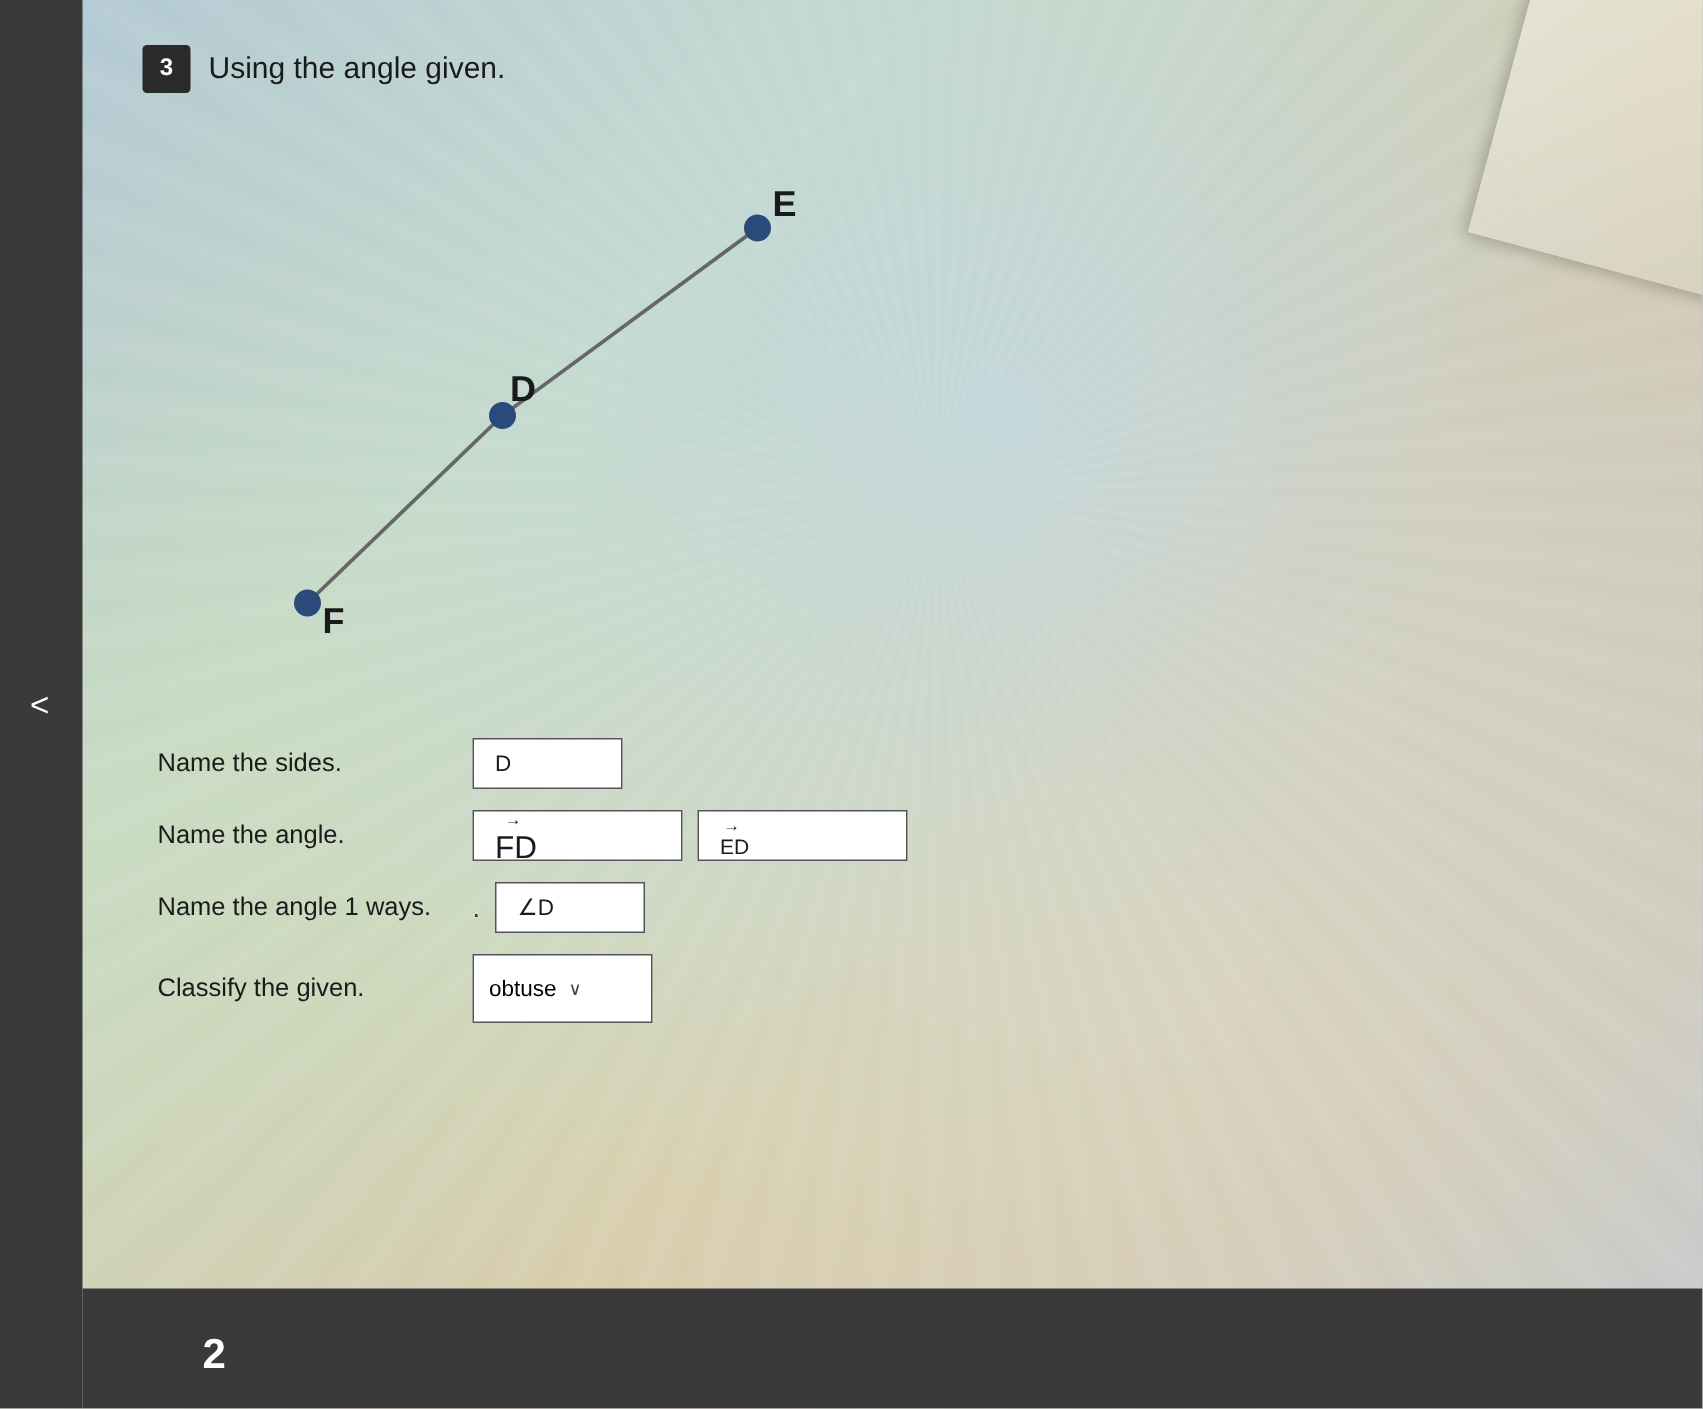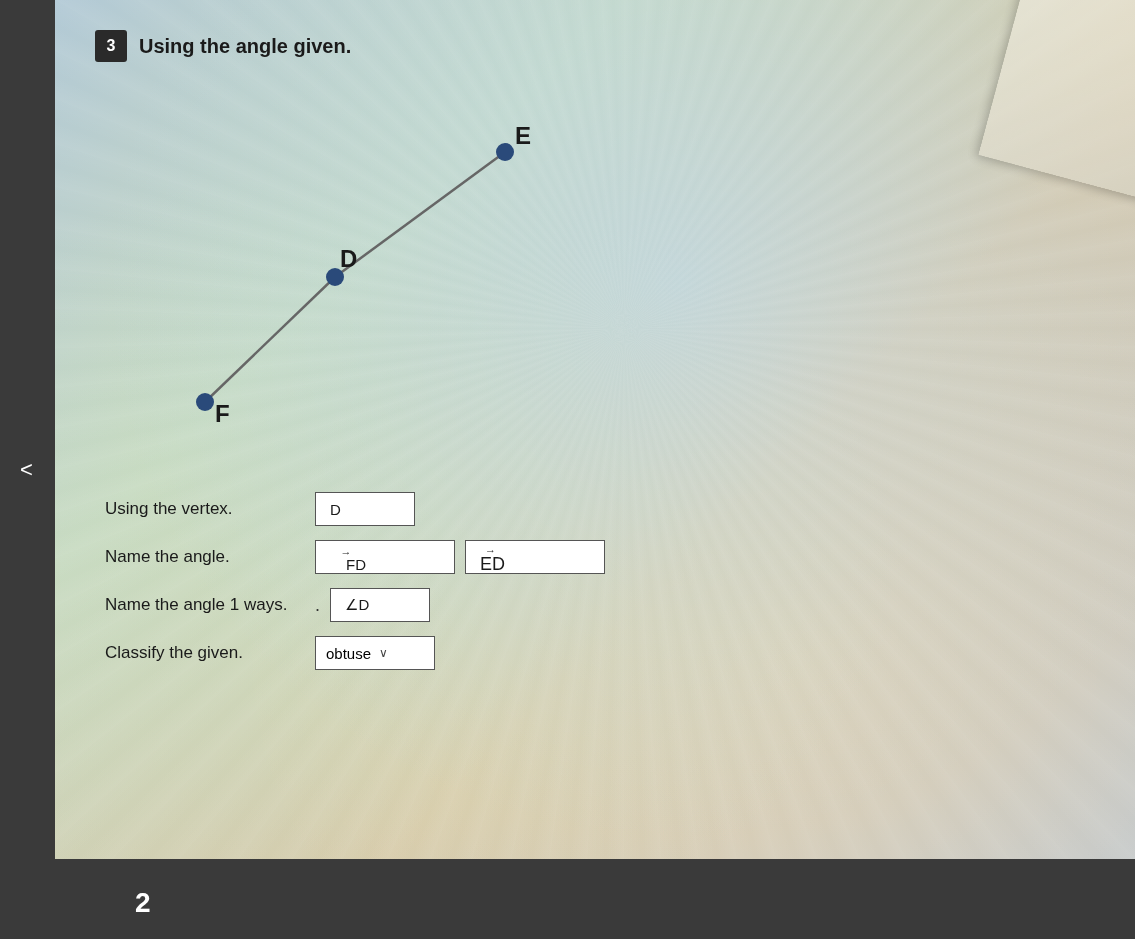--- a/index.html
+++ b/index.html
@@ -101,21 +101,21 @@
       height: 32px;
       display: flex;
       align-items: center;
       justify-content: center;
       border-radius: 3px;
       flex-shrink: 0;
     }
 
     .question-title {
       font-size: 20px;
-      font-weight: bold;
+      font-weight: normal;
       color: #1a1a1a;
     }
 
     .diagram-area {
       position: relative;
       width: 520px;
       height: 390px;
       margin-left: 20px;
       margin-bottom: 20px;
     }
@@ -164,21 +164,21 @@
     .dot-separator {
       font-size: 18px;
       color: #333;
     }
 
     .select-box {
       border: 1.5px solid #555;
       background: white;
       padding: 0 10px;
       font-size: 15px;
-      height: 34px;
+      height: 46px;
       display: flex;
       align-items: center;
       gap: 8px;
       cursor: pointer;
       min-width: 120px;
     }
 
     .select-chevron {
       font-size: 12px;
       color: #444;
@@ -241,42 +241,42 @@
         <marker id="arrowhead" markerWidth="8" markerHeight="8" refX="4" refY="4" orient="auto">
           <path d="M0,0 L8,4 L0,8 Z" fill="#555"></path>
         </marker>
       </defs>
     </svg>
   </div>
 
   <div class="answers-area">
 
     <div class="answer-row">
-      <span class="answer-label">Using the vertex.</span>
+      <span class="answer-label">Name the sides.</span>
       <div class="answer-box answer-box-small">
         <span>D</span>
       </div>
     </div>
 
     <div class="answer-row">
       <span class="answer-label">Name the angle.</span>
       <div class="answer-box">
         <span>
           
           <span style="display:inline-flex; flex-direction:column; align-items:center; line-height:1.1;">
             <span style="font-size:11px; letter-spacing:4px;">→</span>
-            <span style="font-size:15px;margin-left:16px;">FD</span>
+            <span style="font-size:21px;">FD</span>
           </span>
         </span>
       </div>
       <div class="answer-box">
         <span>
           <span style="display:inline-flex; flex-direction:column; align-items:center; line-height:1.1;">
             <span style="font-size:11px; letter-spacing:4px;">→</span>
-            <span style="font-size:18px;">ED</span>
+            <span style="font-size:14px;">ED</span>
           </span>
         </span>
       </div>
     </div>
 
     <div class="answer-row">
       <span class="answer-label">Name the angle 1 ways.</span>
       <span class="dot-separator">.</span>
       <div class="answer-box answer-box-small">
         <span>∠D</span>

